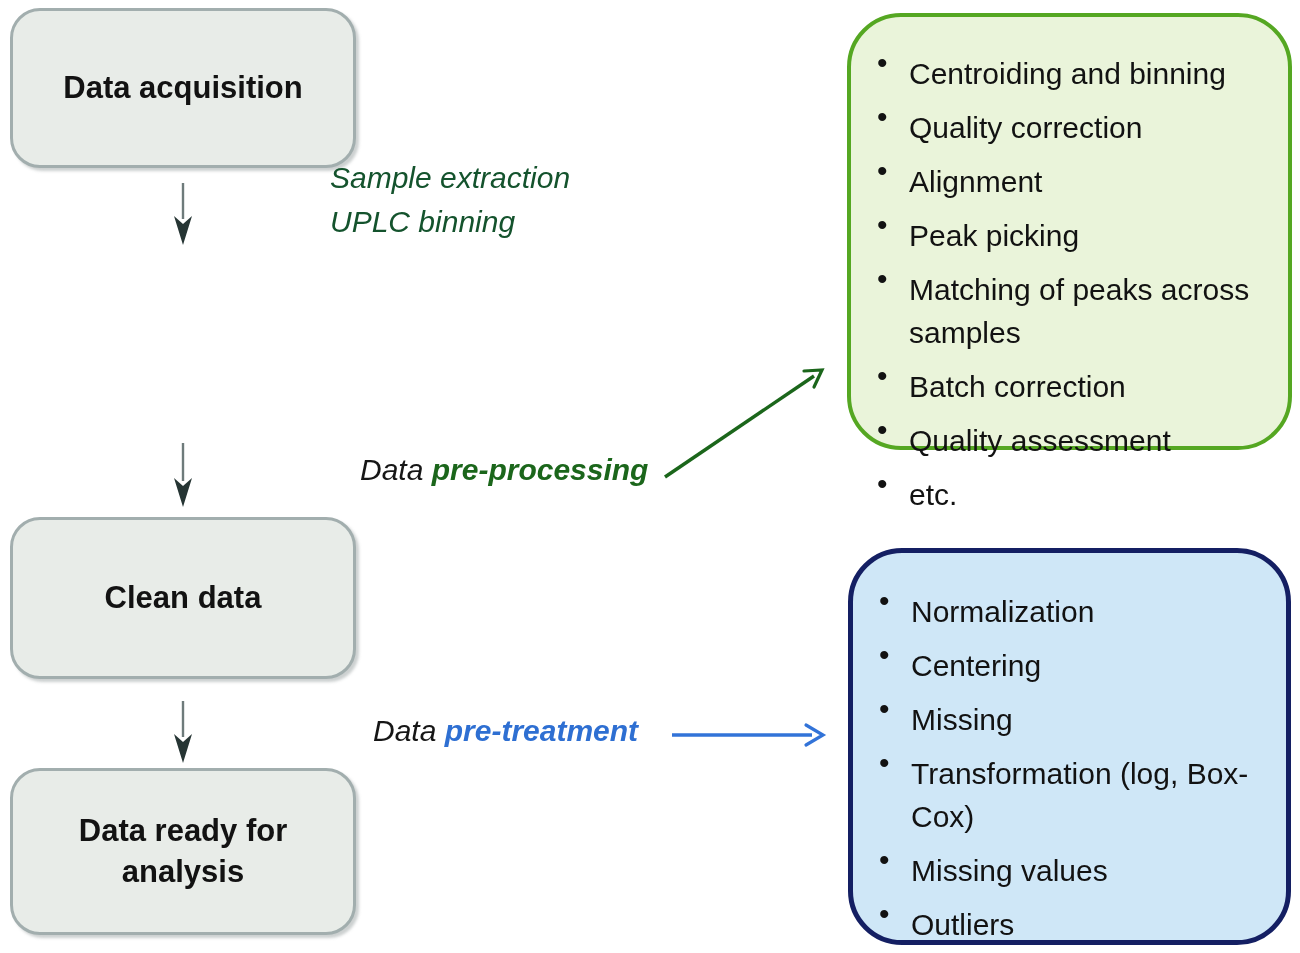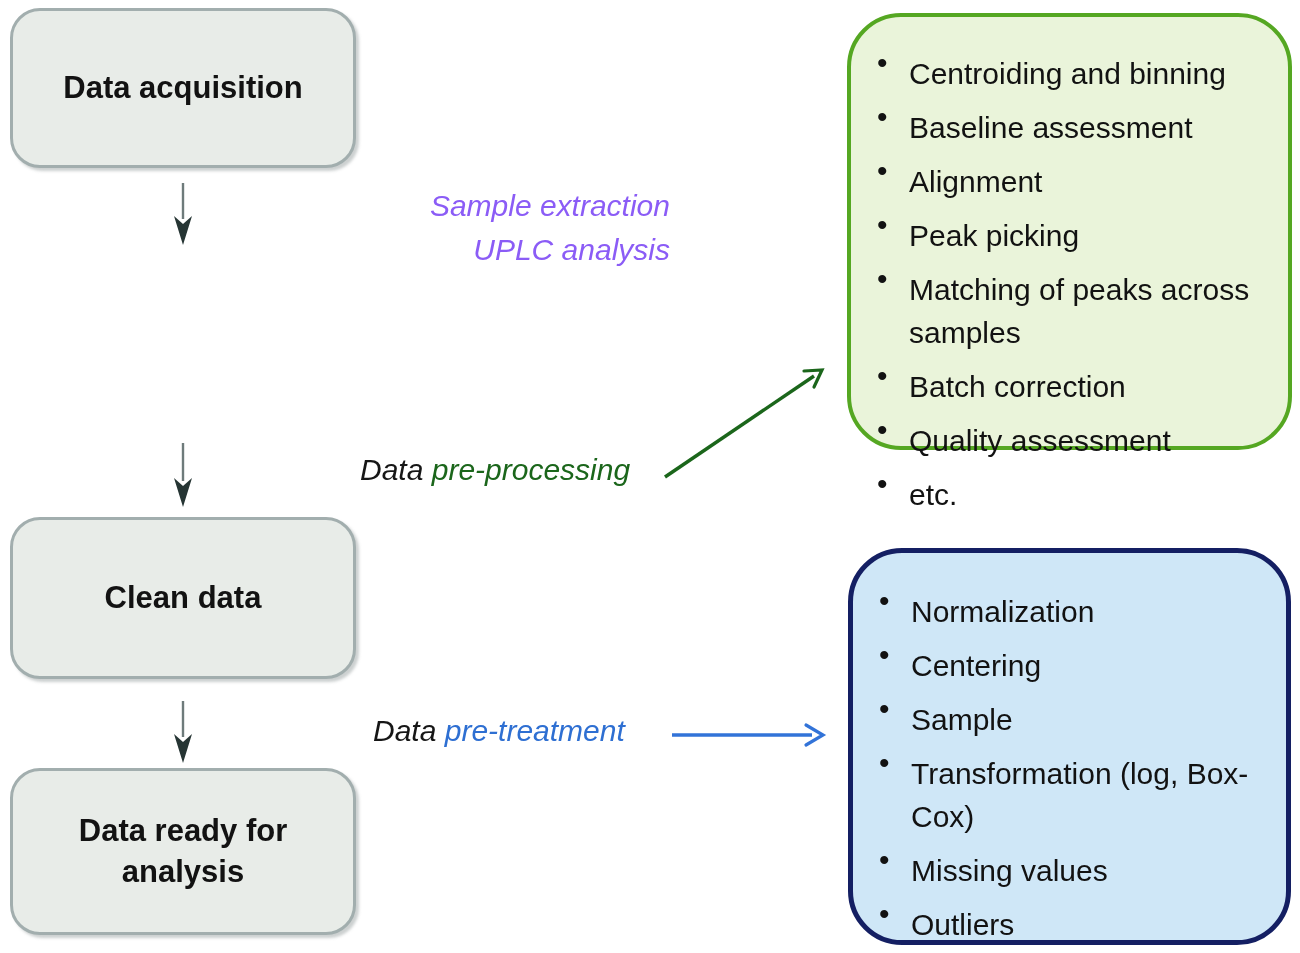--- a/index.html
+++ b/index.html
@@ -42,37 +42,37 @@
   .flow-box-3{top:517px;height:162px;}
   .flow-box-4{top:768px;height:167px;}
   .down-arrow{position:absolute;left:173px;width:20px;}
   .down-arrow svg{display:block;}
   .down-arrow-1{top:183px;}
   .down-arrow-2{top:443px;}
   .down-arrow-3{top:701px;}
   
   .note{
     position:absolute;
-    left:330px;top:184px;width:340px;
-    text-align:right;
+    left:330px;top:156px;width:340px;
+    text-align:left;
     font-style:italic;
     font-size:30px;line-height:44px;
-    color:#8b5cf6;
+    color:#14532d;
   }
   .anno{
     position:absolute;
     font-style:italic;
     font-size:30px;
     white-space:nowrap;
     color:#161616;
   }
   .anno-preprocessing{left:360px;top:453px;}
   .anno-pretreatment{left:373px;top:714px;}
-  .kw-green{font-weight:normal;color:var(--preprocessing-accent);}
-  .kw-blue{font-weight:normal;color:var(--pretreatment-accent);}
+  .kw-green{font-weight:bold;color:var(--preprocessing-accent);}
+  .kw-blue{font-weight:bold;color:var(--pretreatment-accent);}
   
   .bullet-box{
     position:absolute;
     border-radius:54px;
     padding:24px 24px 0 22px;
   }
   .bullet-box ul{list-style:none;}
   .bullet-box li{
     display:flex;
     font-size:30px;
@@ -141,36 +141,36 @@
       <path class="da-head" d="M10,62 L1,33 L10,41 L19,33 Z"></path>
     </svg>
   </div>
 
   <div class="flow-box flow-box-4">
     <span>Data ready for analysis</span>
   </div>
 
   <div class="note">
     <div>Sample extraction</div>
-    <div>UPLC analysis</div>
+    <div>UPLC binning</div>
   </div>
 
   <div class="anno anno-preprocessing"><span>Data </span><span class="kw-green">pre-processing</span></div>
 
   <div class="anno anno-pretreatment"><span>Data </span><span class="kw-blue">pre-treatment</span></div>
 
   <div class="bullet-box box-preprocessing">
     <ul>
       <li>
           <span class="dot">•</span>
           <span class="txt">Centroiding and binning</span>
         </li>
       <li>
           <span class="dot">•</span>
-          <span class="txt">Baseline assessment</span>
+          <span class="txt">Quality correction</span>
         </li>
       <li>
           <span class="dot">•</span>
           <span class="txt">Alignment</span>
         </li>
       <li>
           <span class="dot">•</span>
           <span class="txt">Peak picking</span>
         </li>
       <li>
@@ -197,21 +197,21 @@
       <li>
           <span class="dot">•</span>
           <span class="txt">Normalization</span>
         </li>
       <li>
           <span class="dot">•</span>
           <span class="txt">Centering</span>
         </li>
       <li>
           <span class="dot">•</span>
-          <span class="txt">Sample</span>
+          <span class="txt">Missing</span>
         </li>
       <li>
           <span class="dot">•</span>
           <span class="txt">Transformation (log, Box-Cox)</span>
         </li>
       <li>
           <span class="dot">•</span>
           <span class="txt">Missing values</span>
         </li>
       <li>

